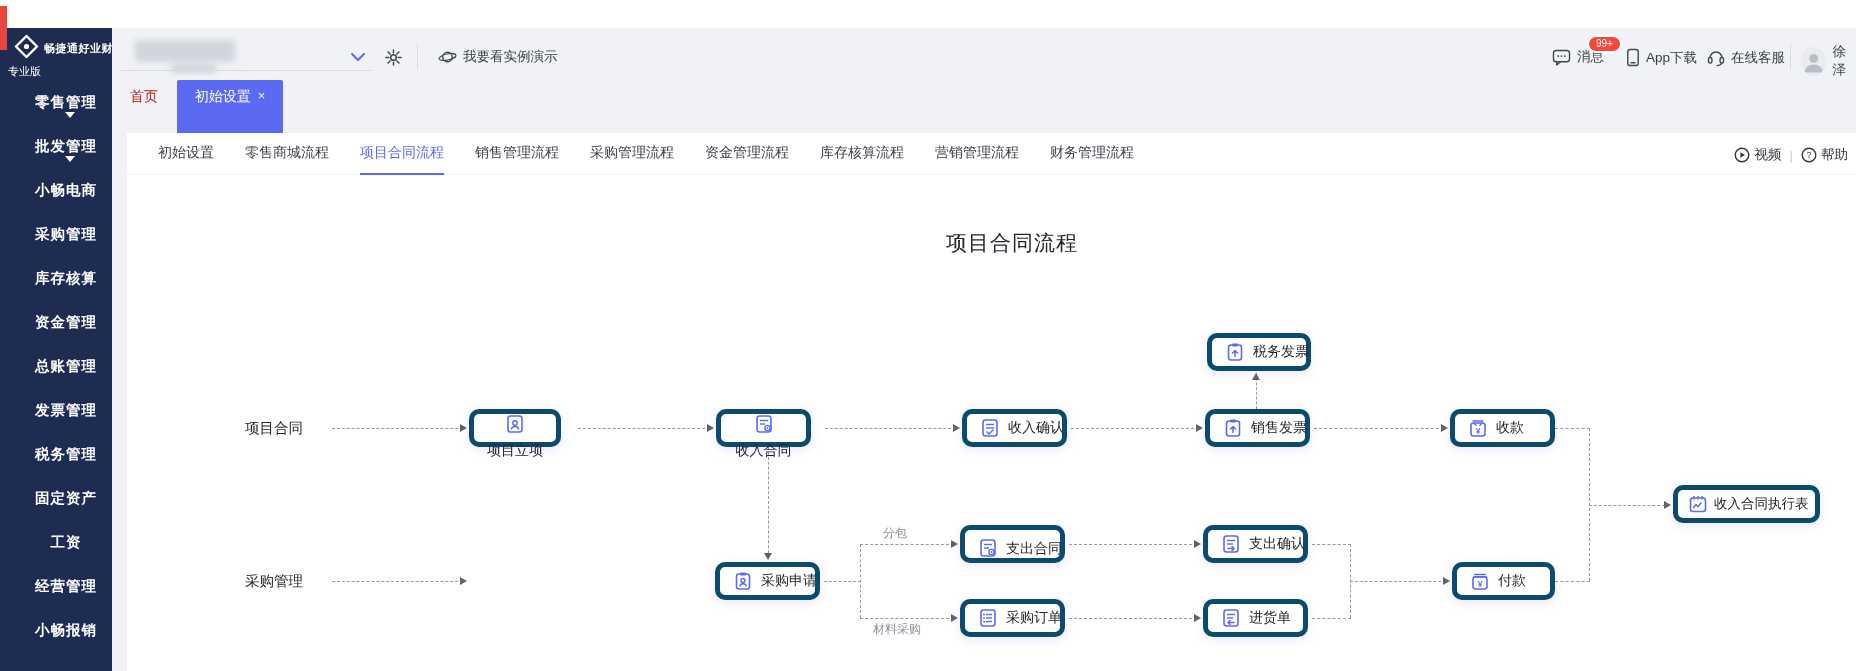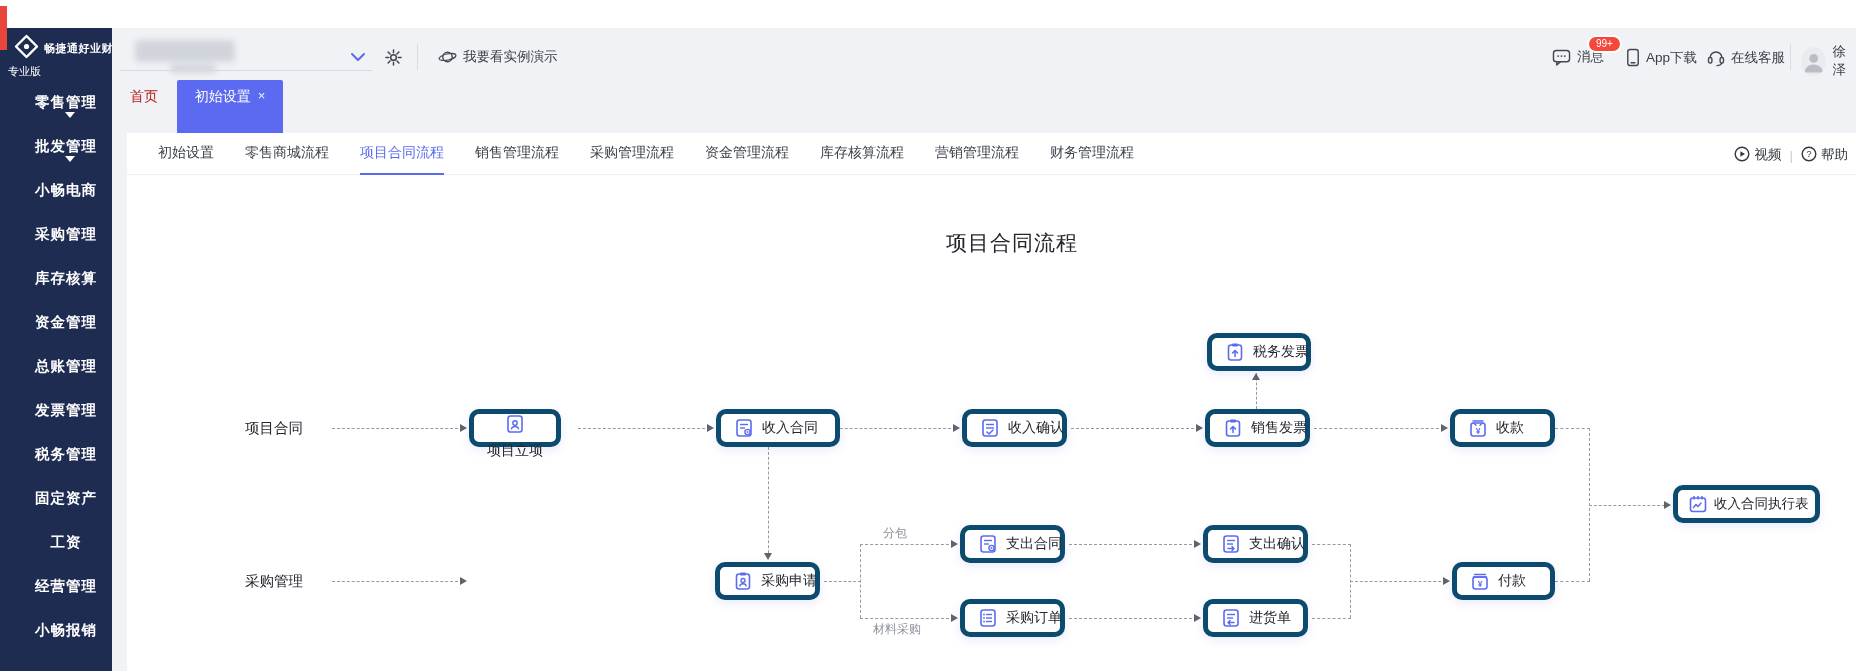--- a/index.html
+++ b/index.html
@@ -32,21 +32,21 @@
   
   .wtab-home { position:absolute; left:115px; top:80px; width:58px; height:33px; display:flex; align-items:center; justify-content:center; font-size:14px; color:#b91c1c; cursor:pointer; }
   .wtab-active { position:absolute; left:177px; top:80px; width:106px; height:53px; background:#5b6af0; color:#fff; font-size:14px; display:flex; justify-content:center; gap:7px; padding-top:8px; cursor:pointer; border-radius:2px 2px 0 0; }
 
   
   .content { position:absolute; left:127px; top:133px; width:1729px; height:538px; background:#fff; }
   .subnav { display:flex; gap:31px; padding-left:31px; height:42px; align-items:center; border-bottom:1px solid #eef0f3; }
   .subnav .tab { font-size:14px; color:#3c414a; cursor:pointer; height:42px; display:flex; align-items:center; border-bottom:2px solid transparent; }
   .subnav .tab.active { color:#5b6af0; border-bottom-color:#5b6af0; font-weight:500; }
   .vh { position:absolute; right:8px; top:13px; display:flex; align-items:center; gap:8px; font-size:13.5px; color:#33383f; }
-  .vh span { display:flex; gap:4px; cursor:pointer; }
+  .vh span { display:flex; align-items:center; gap:4px; cursor:pointer; }
   .vh .sep { color:#c9ccd2; cursor:default; }
 
   
   .fc-title { position:absolute; left:885px; top:96px; transform:translateX(-50%); font-size:21px; color:#23262d; font-weight:500; letter-spacing:1px; }
   .row-label { position:absolute; width:70px; font-size:14.5px; color:#23262d; font-weight:500; }
   .branch-label { position:absolute; font-size:12px; color:#8b909a; }
   .node { position:absolute; height:38px; background:#fff; border:5px solid #0c4a6e; border-radius:10px; box-shadow:0 3px 10px rgba(91,106,240,.14); display:flex; align-items:center; gap:8px; padding:0 13px; font-size:14px; color:#23262d; cursor:pointer; white-space:nowrap; }
   .node.wide { gap:6px; padding:0 10px; font-size:13.5px; }
   .node svg { flex:0 0 auto; }
   .hl { position:absolute; height:0; border-top:1.5px dashed #959aa4; }
@@ -266,21 +266,21 @@
       <div class="ad" style="left:637px; top:420px;"></div>
 
       <div class="node" style="left:342px; top:276px; width:92px;flex-direction:column;">
         <svg width="20" height="20" viewBox="0 0 20 20">
             <rect x="3" y="2" width="14" height="16" rx="2.5" fill="none" stroke="#5b6bf0" stroke-width="1.6"></rect>
             <circle cx="10" cy="9" r="2.2" fill="none" stroke="#5b6bf0" stroke-width="1.4"></circle>
             <path d="M6.5 15.5 a3.5 3 0 0 1 7 0" fill="none" stroke="#5b6bf0" stroke-width="1.4"></path>
           </svg>
         <span>项目立项</span>
       </div>
-      <div class="node" style="left:589px; top:276px; width:124px;">
+      <div class="node" style="left:589px; top:276px; width:95px;flex-direction:column;">
         <svg width="20" height="20" viewBox="0 0 20 20">
             <rect x="3" y="2" width="14" height="16" rx="2.5" fill="none" stroke="#5b6bf0" stroke-width="1.6"></rect>
             <line x1="6" y1="6.5" x2="14" y2="6.5" stroke="#5b6bf0" stroke-width="1.4"></line>
             <line x1="6" y1="10" x2="11" y2="10" stroke="#5b6bf0" stroke-width="1.4"></line>
             <circle cx="13.5" cy="14" r="2.6" fill="#fff" stroke="#5b6bf0" stroke-width="1.4"></circle>
             <circle cx="13.5" cy="14" r="0.9" fill="#5b6bf0"></circle>
           </svg>
         <span>收入合同</span>
       </div>
       <div class="node" style="left:835px; top:276px; width:105px;">
@@ -328,21 +328,21 @@
       </div>
       <div class="node" style="left:588px; top:429px; width:105px;">
         <svg width="20" height="20" viewBox="0 0 20 20">
             <rect x="3.5" y="3" width="13" height="15" rx="2.5" fill="none" stroke="#5b6bf0" stroke-width="1.6"></rect>
             <rect x="7" y="1.5" width="6" height="3" rx="1" fill="#5b6bf0"></rect>
             <circle cx="10" cy="9.5" r="2" fill="none" stroke="#5b6bf0" stroke-width="1.4"></circle>
             <path d="M6.8 15.5 a3.2 2.8 0 0 1 6.4 0" fill="none" stroke="#5b6bf0" stroke-width="1.4"></path>
           </svg>
         <span>采购申请</span>
       </div>
-      <div class="node" style="left:833px; top:392px; width:105px;">
+      <div class="node" style="left:833px; top:392px; width:105px;align-items:flex-end;">
         <svg width="20" height="20" viewBox="0 0 20 20">
             <rect x="3" y="2" width="14" height="16" rx="2.5" fill="none" stroke="#5b6bf0" stroke-width="1.6"></rect>
             <line x1="6" y1="6.5" x2="14" y2="6.5" stroke="#5b6bf0" stroke-width="1.4"></line>
             <line x1="6" y1="10" x2="11" y2="10" stroke="#5b6bf0" stroke-width="1.4"></line>
             <circle cx="13.5" cy="14" r="2.6" fill="#fff" stroke="#5b6bf0" stroke-width="1.4"></circle>
             <circle cx="13.5" cy="14" r="0.9" fill="#5b6bf0"></circle>
           </svg>
         <span>支出合同</span>
       </div>
       <div class="node" style="left:1076px; top:392px; width:105px;">

